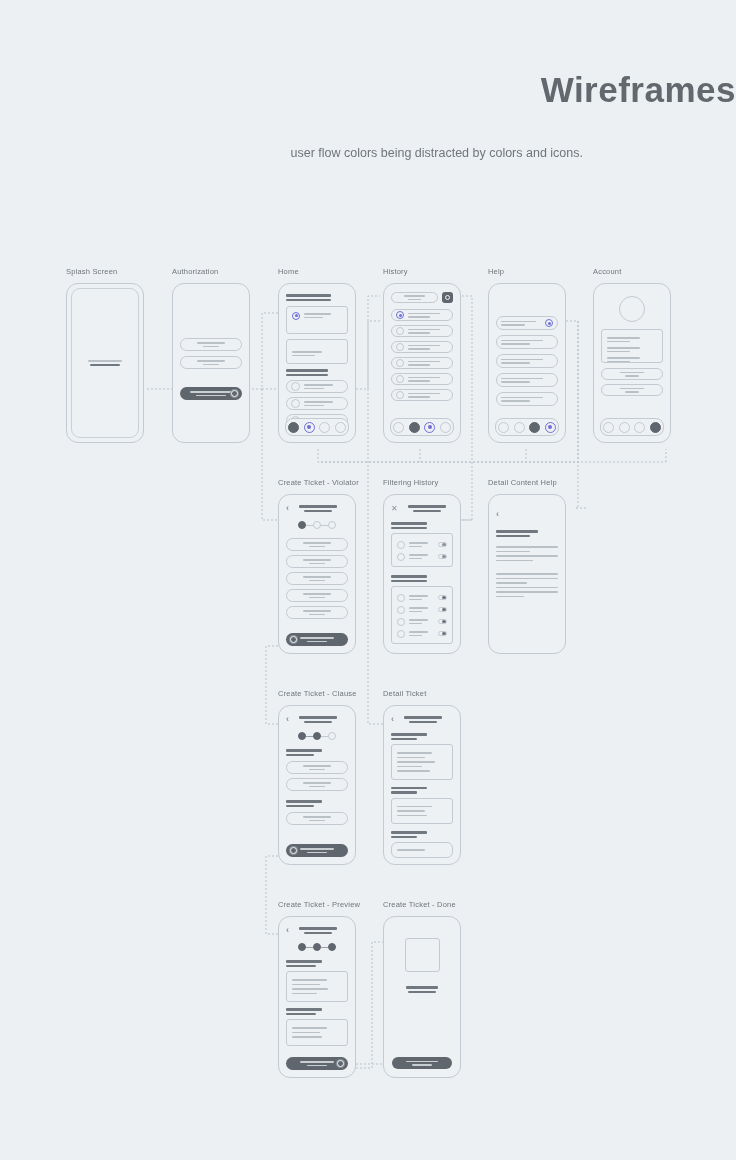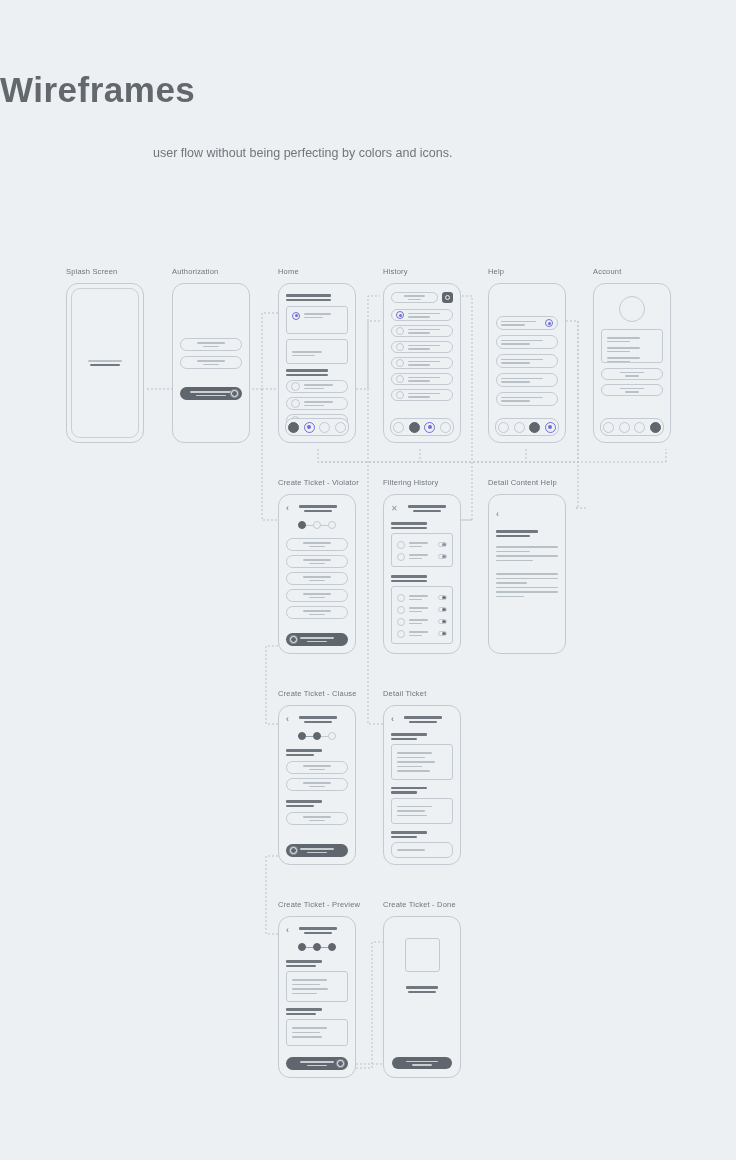--- a/index.html
+++ b/index.html
@@ -5,21 +5,21 @@
   html,body{margin:0;padding:0;}
   body{
     width:736px;height:1160px;
     background:#ecf0f3;
     font-family:"Liberation Sans", sans-serif;
     color:#6b7176;
     overflow:hidden;
     position:relative;
   }
   
-  .header{text-align:left;padding-top:70px;}
+  .header{text-align:right;padding-top:70px;}
   .title{
     font-size:35px;font-weight:bold;color:#62686d;letter-spacing:.5px;margin:0;
   }
   .subtitle{
     margin:30px auto 0;width:430px;font-size:12.5px;line-height:26px;color:#6f757b;
   }
   
   .canvas{position:absolute;left:0;top:0;width:736px;height:1160px;}
   svg.conn{position:absolute;left:0;top:0;width:736px;height:1160px;}
   
@@ -96,21 +96,21 @@
     display:flex;align-items:center;justify-content:center;
   }
   .mini-sq i{width:5px;height:5px;border-radius:50%;border:1.2px solid #eef1f4;box-sizing:border-box;}
 </style>
 </head>
 <body>
 
 <div class="header">
   <h1 class="title">Wireframes</h1>
   <div class="subtitle">
-    <div>user flow without being perfecting by colors and icons.</div>
+    <div>user flow colors being distracted by colors and icons.</div>
   </div>
 </div>
 
 <div class="canvas">
 
   <svg class="conn" viewBox="0 0 736 1160">
     <g stroke="#b8c1cb" stroke-width="1" fill="none" stroke-dasharray="2,2">
 
       <path d="M147 389 H172"></path>
 

